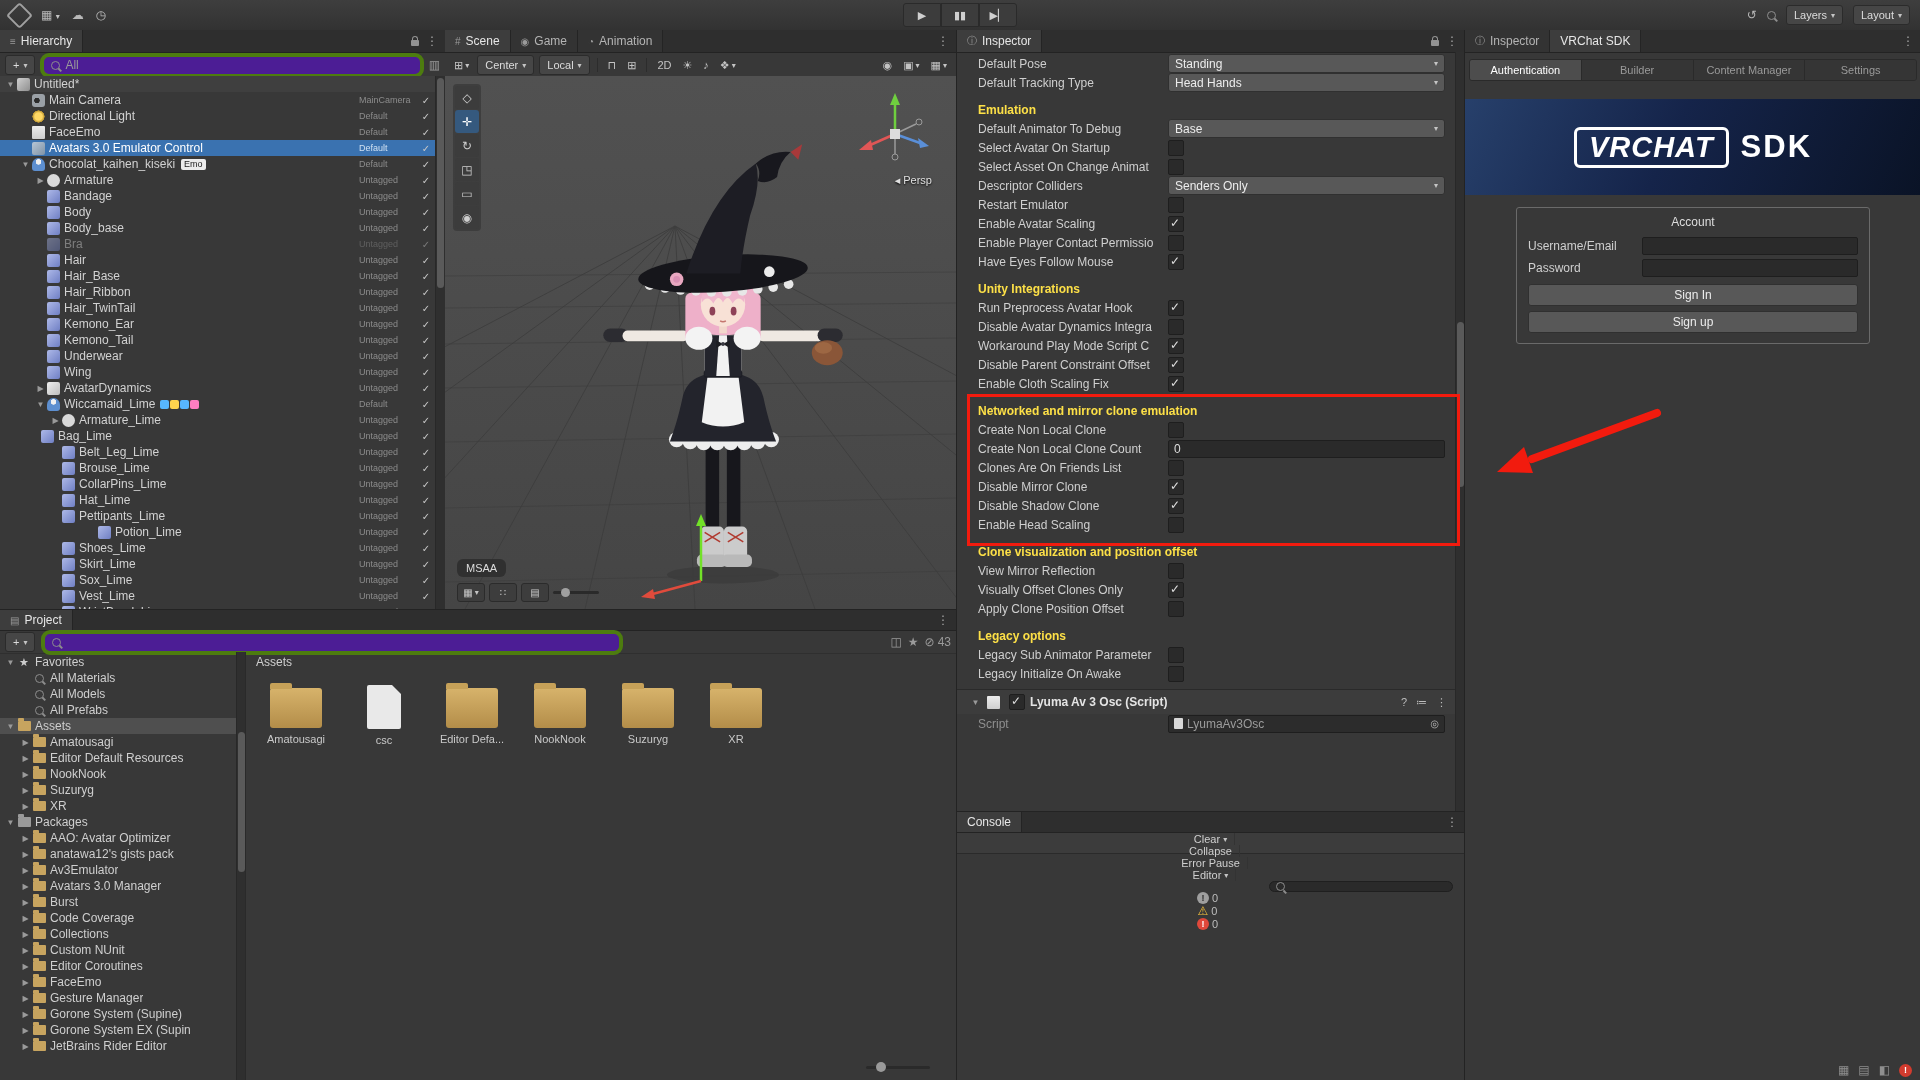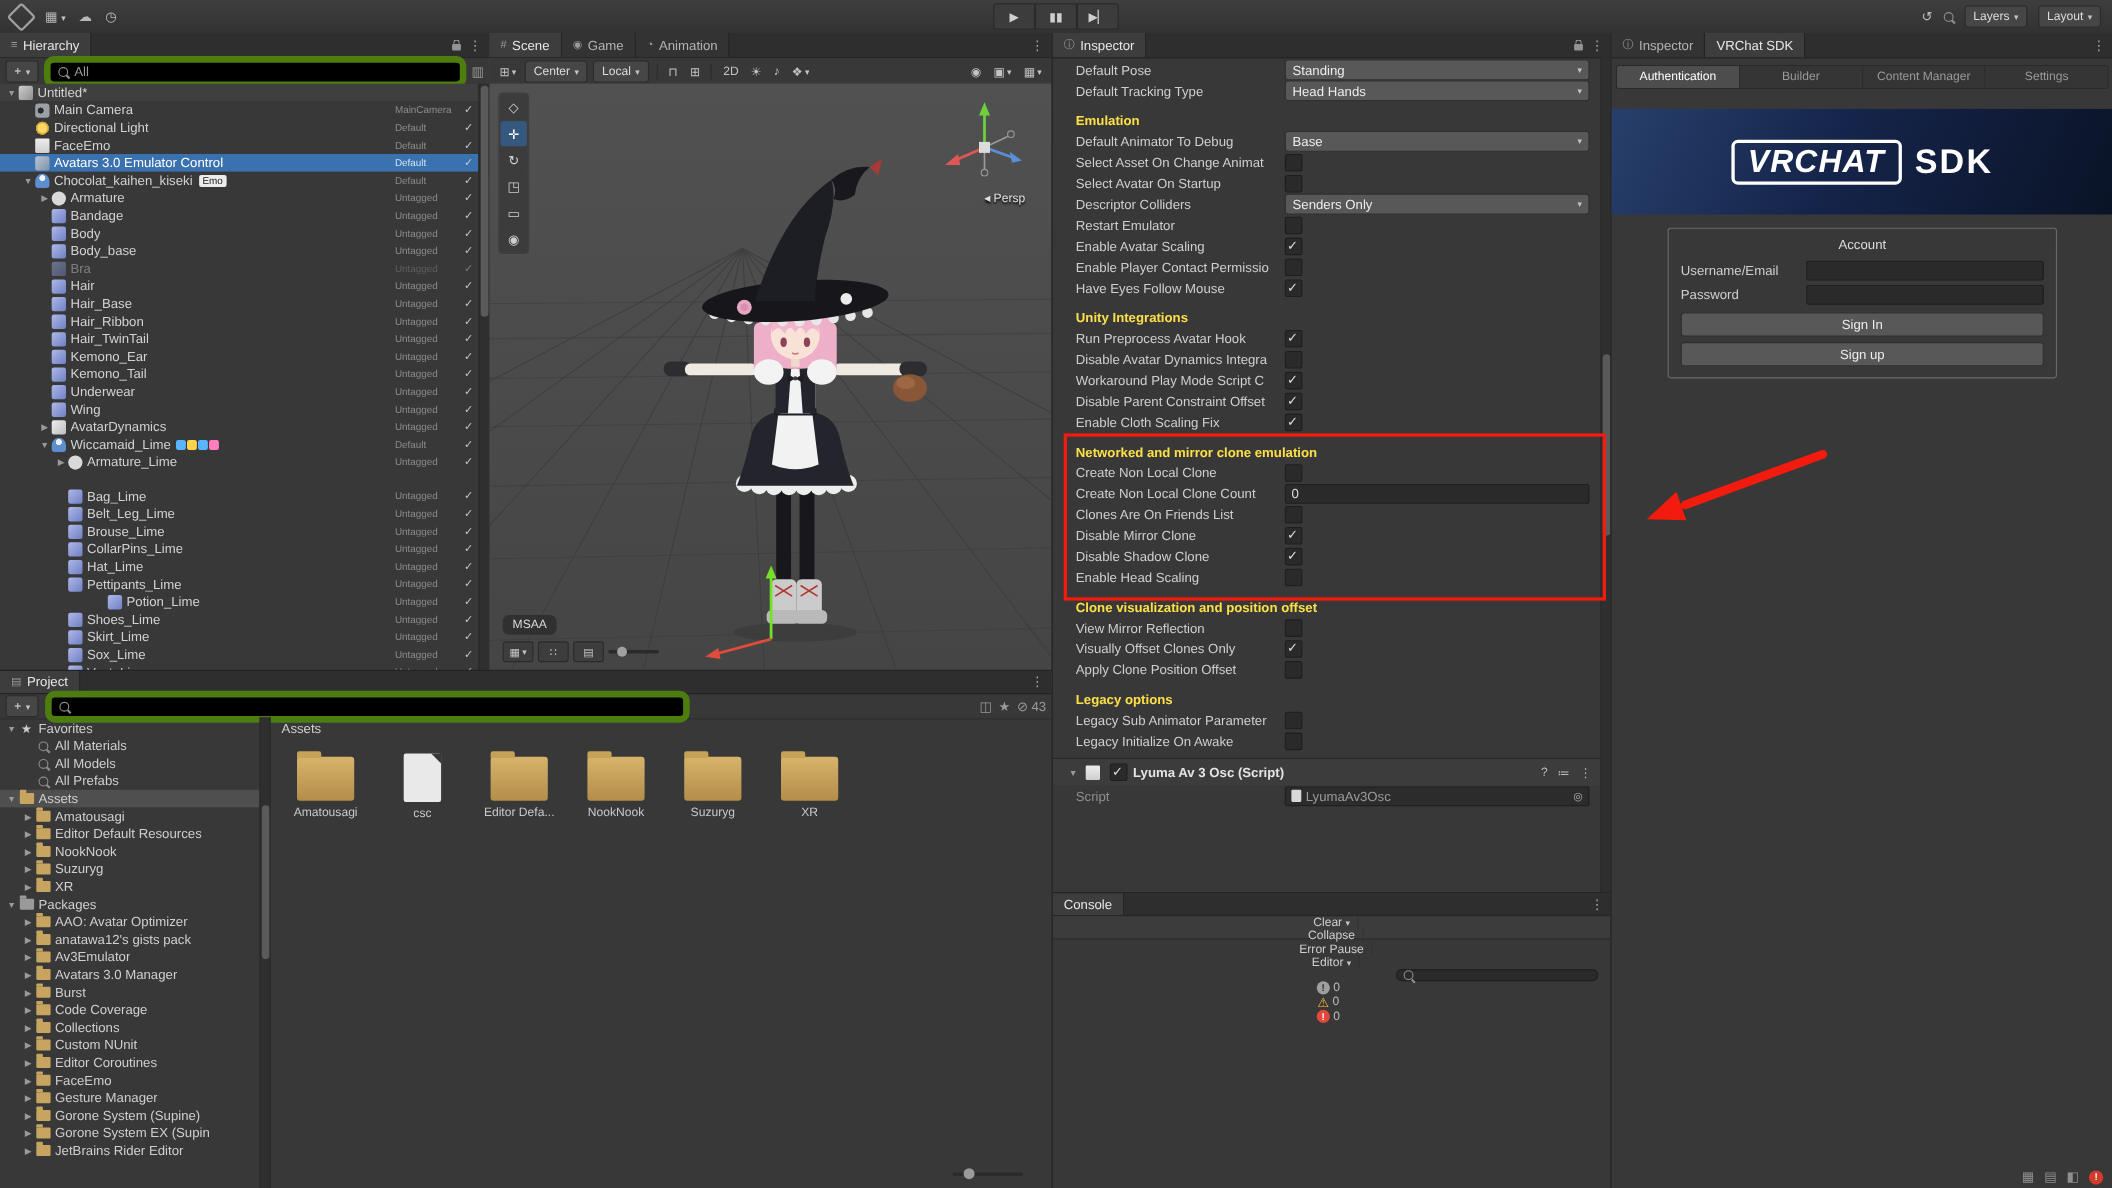--- a/index.html
+++ b/index.html
@@ -12,21 +12,21 @@
   .tab{display:flex;align-items:center;gap:5px;padding:0 10px;font-size:12px;color:#b4b4b4;background:#333333;border-right:1px solid #242424;}
   .tab.active{background:#3d3d3d;color:#e6e6e6;}
   .ticon{font-size:10px;color:#9a9a9a;}
   .tab-rest{margin-left:auto;display:flex;align-items:center;gap:7px;padding-right:7px;color:#9a9a9a;}
   .kebab{color:#a8a8a8;font-size:12px;}
   .lock{width:8px;height:6px;background:#939393;border-radius:1px;position:relative;margin-top:3px;}
   .lock::before{content:'';position:absolute;top:-4px;left:1px;width:4px;height:4px;border:1.5px solid #939393;border-bottom:none;border-radius:3px 3px 0 0;}
   
   .tbtn{display:flex;align-items:center;gap:4px;height:18px;padding:0 7px;background:#464646;border:1px solid #2b2b2b;border-radius:3px;font-size:11px;color:#dcdcdc;}
   .dd-arrow{font-size:8px;color:#c4c4c4;}
-  .searchbox{flex:1;height:17px;background:#000000;border:6px solid #4d7c0f;border-radius:9px;display:flex;align-items:center;gap:5px;padding:0 7px;color:#9a9a9a;text-align:right;}
+  .searchbox{flex:1;height:17px;background:#4c1d95;border:4px solid #4d7c0f;border-radius:9px;display:flex;align-items:center;gap:5px;padding:0 7px;color:#9a9a9a;text-align:right;}
   .mag{width:7px;height:7px;border:1.5px solid #8d8d8d;border-radius:50%;position:relative;flex:none;}
   .mag::after{content:'';position:absolute;width:4px;height:1.5px;background:#8d8d8d;transform:rotate(45deg);right:-3px;bottom:-2px;}
   .vscroll{position:absolute;width:9px;background:#2f2f2f;border-left:1px solid #282828;}
   .vthumb{position:absolute;left:1px;right:1px;background:#5a5a5a;border-radius:4px;}
   
   #toolbar{position:absolute;left:0;top:0;width:1920px;height:30px;background:linear-gradient(#3e3e3e,#323232);border-bottom:1px solid #1f1f1f;display:flex;align-items:center;}
   .tool-left{display:flex;align-items:center;gap:12px;padding-left:10px;color:#b8b8b8;}
   .ulogo{width:15px;height:15px;border:2px solid #a0a0a0;transform:rotate(45deg);border-radius:3px;}
   #playbar{position:absolute;left:50%;transform:translateX(-50%);display:flex;}
   .pbtn{width:36px;height:22px;background:#3c3c3c;border:1px solid #2a2a2a;display:flex;align-items:center;justify-content:center;color:#cfcfcf;font-size:11px;}
@@ -358,21 +358,21 @@
           <span class="h-tag">Default</span>
           <span class="h-check">✓</span>
         </div>
         <div class="h-row" style="padding-left: 49px;">
           <span class="tree-arrow">▶</span>
           <span class="obj-icon oi-bone"></span>
           <span class="h-label">Armature_Lime</span>
           <span class="h-tag">Untagged</span>
           <span class="h-check">✓</span>
         </div>
-        <div class="h-row" style="padding-left: 49px; margin-top: 15px;">
+        <div class="h-row" style="padding-left: 28px;">
           <span class="tree-arrow"></span>
           <span class="obj-icon oi-mesh"></span>
           <span class="h-label">Bag_Lime</span>
           <span class="h-tag">Untagged</span>
           <span class="h-check">✓</span>
         </div>
         <div class="h-row" style="padding-left: 49px;">
           <span class="tree-arrow"></span>
           <span class="obj-icon oi-mesh"></span>
           <span class="h-label">Belt_Leg_Lime</span>
@@ -673,27 +673,27 @@
           <div class="insp-row">
             <span class="insp-label">Default Animator To Debug</span>
             <span class="ctrl">
               <span class="dropdown">
                 <span>Base</span>
                 <span class="dd-arrow">▾</span>
               </span>
             </span>
           </div>
           <div class="insp-row">
+            <span class="insp-label">Select Avatar On Startup</span>
+            <span class="ctrl">
+              <span class="checkbox"></span>
+            </span>
+          </div>
+          <div class="insp-row">
             <span class="insp-label">Select Asset On Change Animat</span>
-            <span class="ctrl">
-              <span class="checkbox"></span>
-            </span>
-          </div>
-          <div class="insp-row">
-            <span class="insp-label">Select Avatar On Startup</span>
             <span class="ctrl">
               <span class="checkbox"></span>
             </span>
           </div>
           <div class="insp-row">
             <span class="insp-label">Descriptor Colliders</span>
             <span class="ctrl">
               <span class="dropdown">
                 <span>Senders Only</span>
                 <span class="dd-arrow">▾</span>

